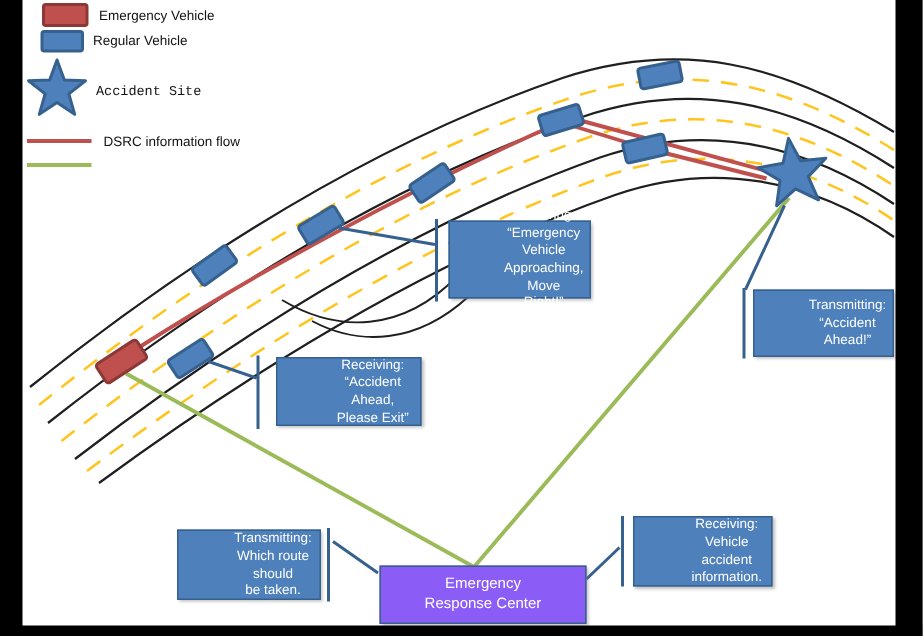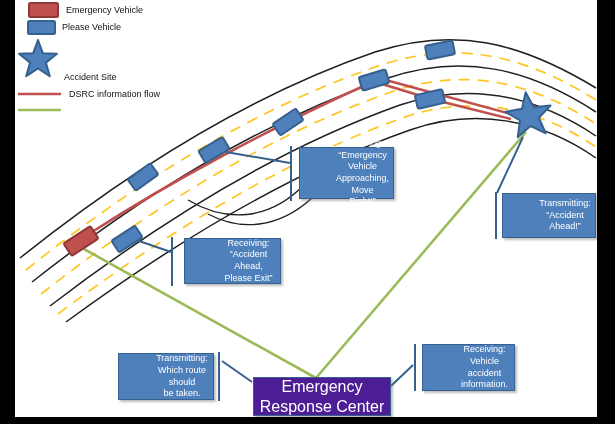--- a/index.html
+++ b/index.html
@@ -7,22 +7,22 @@
          font-family:"Liberation Sans",sans-serif;}
   .bar{position:absolute;background:#000;}
   #bar-left{left:0;top:0;width:15px;height:424px;}
   #bar-right{left:597px;top:0;width:18px;height:424px;}
   #bar-bottom{left:0;top:417px;width:615px;height:7px;}
   svg{position:absolute;left:0;top:0;}
   .callout{position:absolute;background:#4E80BC;border:1.5px solid #36618E;color:#fff;
            font-size:9px;line-height:1.3;display:flex;align-items:center;justify-content:center;
            text-align:center;white-space:pre-line;box-sizing:border-box;
            box-shadow:1.5px 1.5px 2px rgba(110,110,110,.45);padding-left:32px;}
-  #erc-box{position:absolute;left:253px;top:377px;width:138px;height:39px;background:#4c1d95;
-           border:1.5px solid #36618E;color:#fff;font-size:16px;line-height:1.25;display:flex;
+  #erc-box{position:absolute;left:253px;top:377px;width:138px;height:39px;background:#8b5cf6;
+           border:1.5px solid #36618E;color:#fff;font-size:10px;line-height:1.25;display:flex;
            align-items:center;justify-content:center;text-align:center;white-space:pre-line;
            box-sizing:border-box;box-shadow:1.5px 1.5px 2px rgba(110,110,110,.45);}
   .legend-label{position:absolute;font-size:9px;color:#111;white-space:nowrap;}
 </style>
 </head>
 <body>
 
 <div id="stage">
 
   <svg width="615" height="424" viewBox="0 0 615 424">
@@ -98,22 +98,22 @@
       <rect x="28" y="21" width="27" height="13" rx="1.5" fill="#4E80BC" stroke="#36618E" stroke-width="2"></rect>
       <g transform="translate(38,60)">
         <path d="M0,-20 L4.9,-6.7 L19,-6.2 L7.9,2.6 L11.8,16.2 L0,8.3 L-11.8,16.2 L-7.9,2.6 L-19,-6.2 L-4.9,-6.7 Z" fill="#4E80BC" stroke="#36618E" stroke-width="2" stroke-linejoin="round"></path>
       </g>
       <line x1="18" y1="94" x2="61" y2="94" stroke="#C0504D" stroke-width="2.6"></line>
       <line x1="18" y1="110" x2="61" y2="110" stroke="#9BBB59" stroke-width="2.6"></line>
     </g>
   </svg>
 
   <div class="legend-label" style="left:66px;top:5px;">Emergency Vehicle</div>
-  <div class="legend-label" style="left:62px;top:22px;">Please Vehicle</div>
-  <div class="legend-label" style="left:64px;top:72px;">Accident Site</div>
+  <div class="legend-label" style="left:62px;top:22px;">Regular Vehicle</div>
+  <div class="legend-label" style="left:64px;top:56px;font-family:Liberation Mono, monospace;">Accident Site</div>
   <div class="legend-label" style="left:69px;top:89px;">DSRC information flow</div>
 
   <div class="callout" style="left:299px;top:147px;width:95px;height:52px;">Receiving:
 “Emergency Vehicle
 Approaching, Move
 Right!”</div>
   <div class="callout" style="left:184px;top:238px;width:97px;height:46px;">Receiving:
 “Accident Ahead,
 Please Exit”</div>
   <div class="callout" style="left:502px;top:193px;width:94px;height:45px;">Transmitting:

